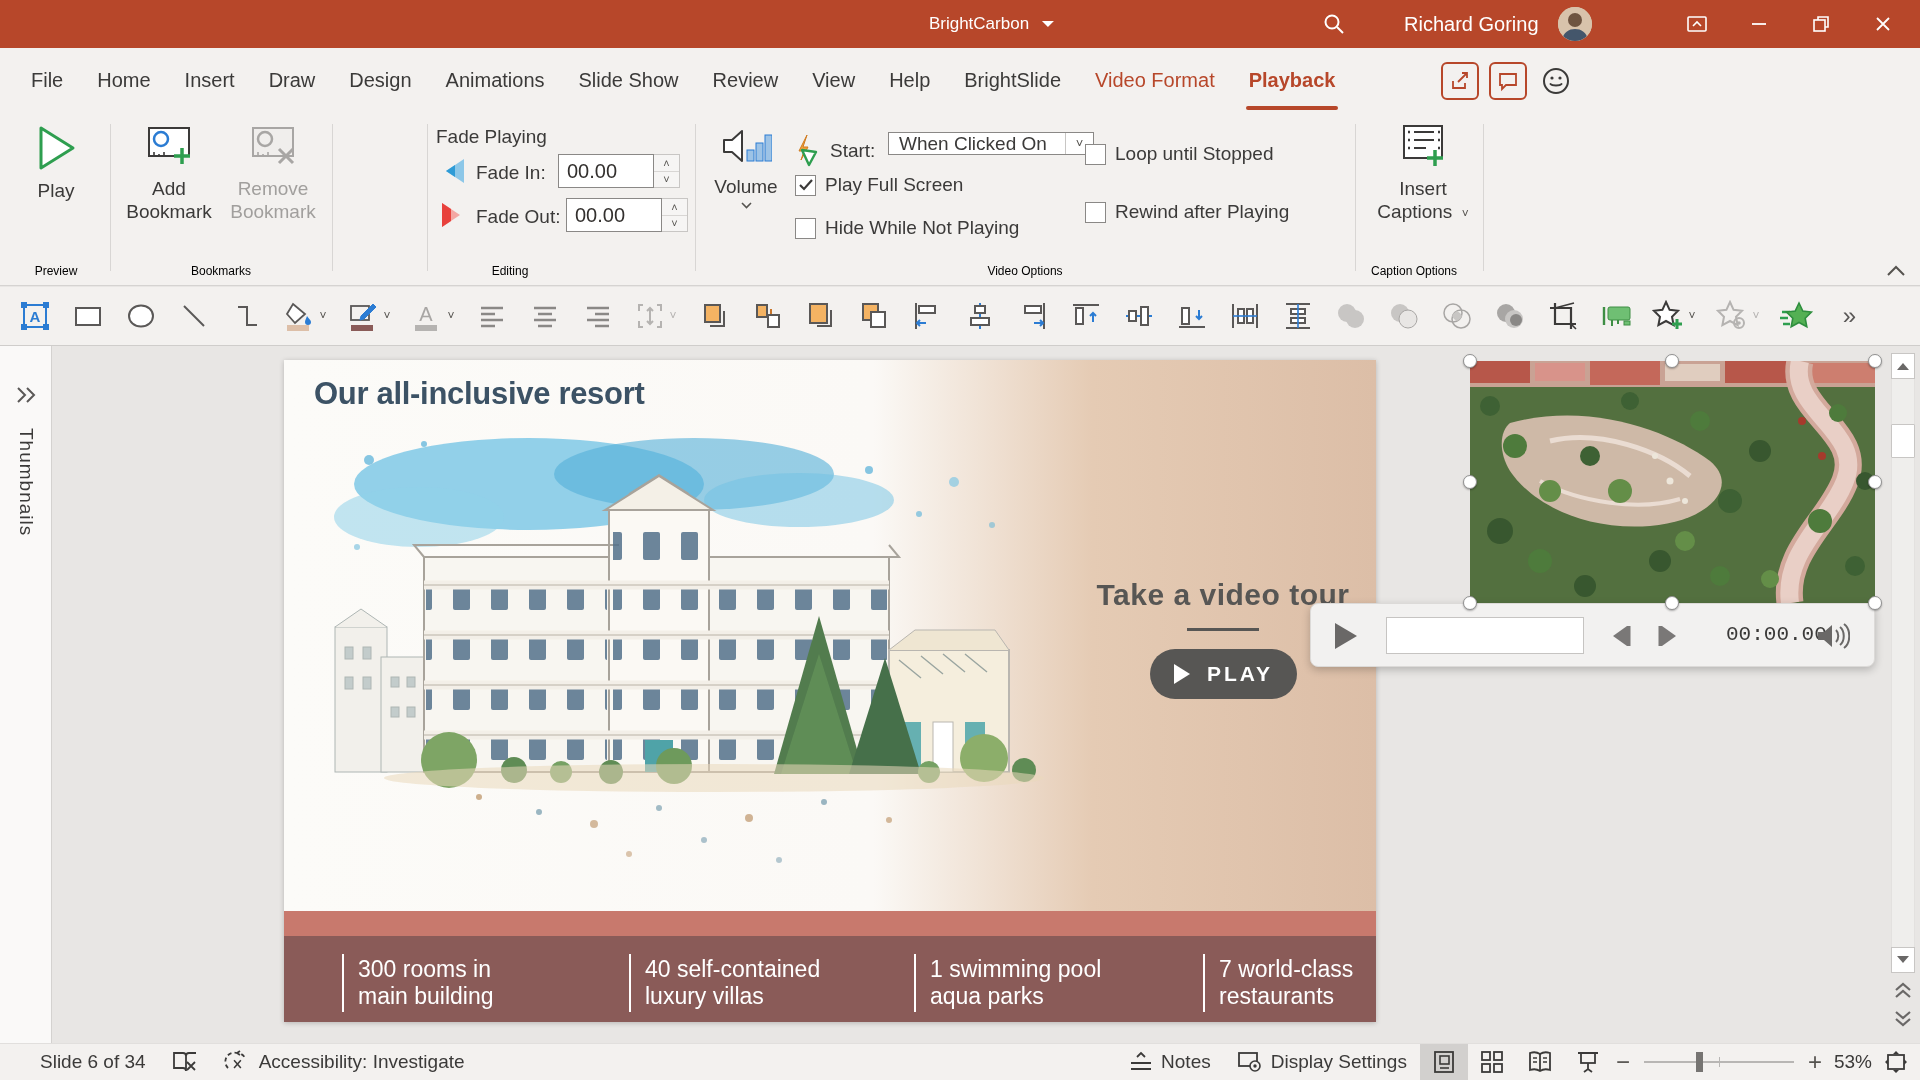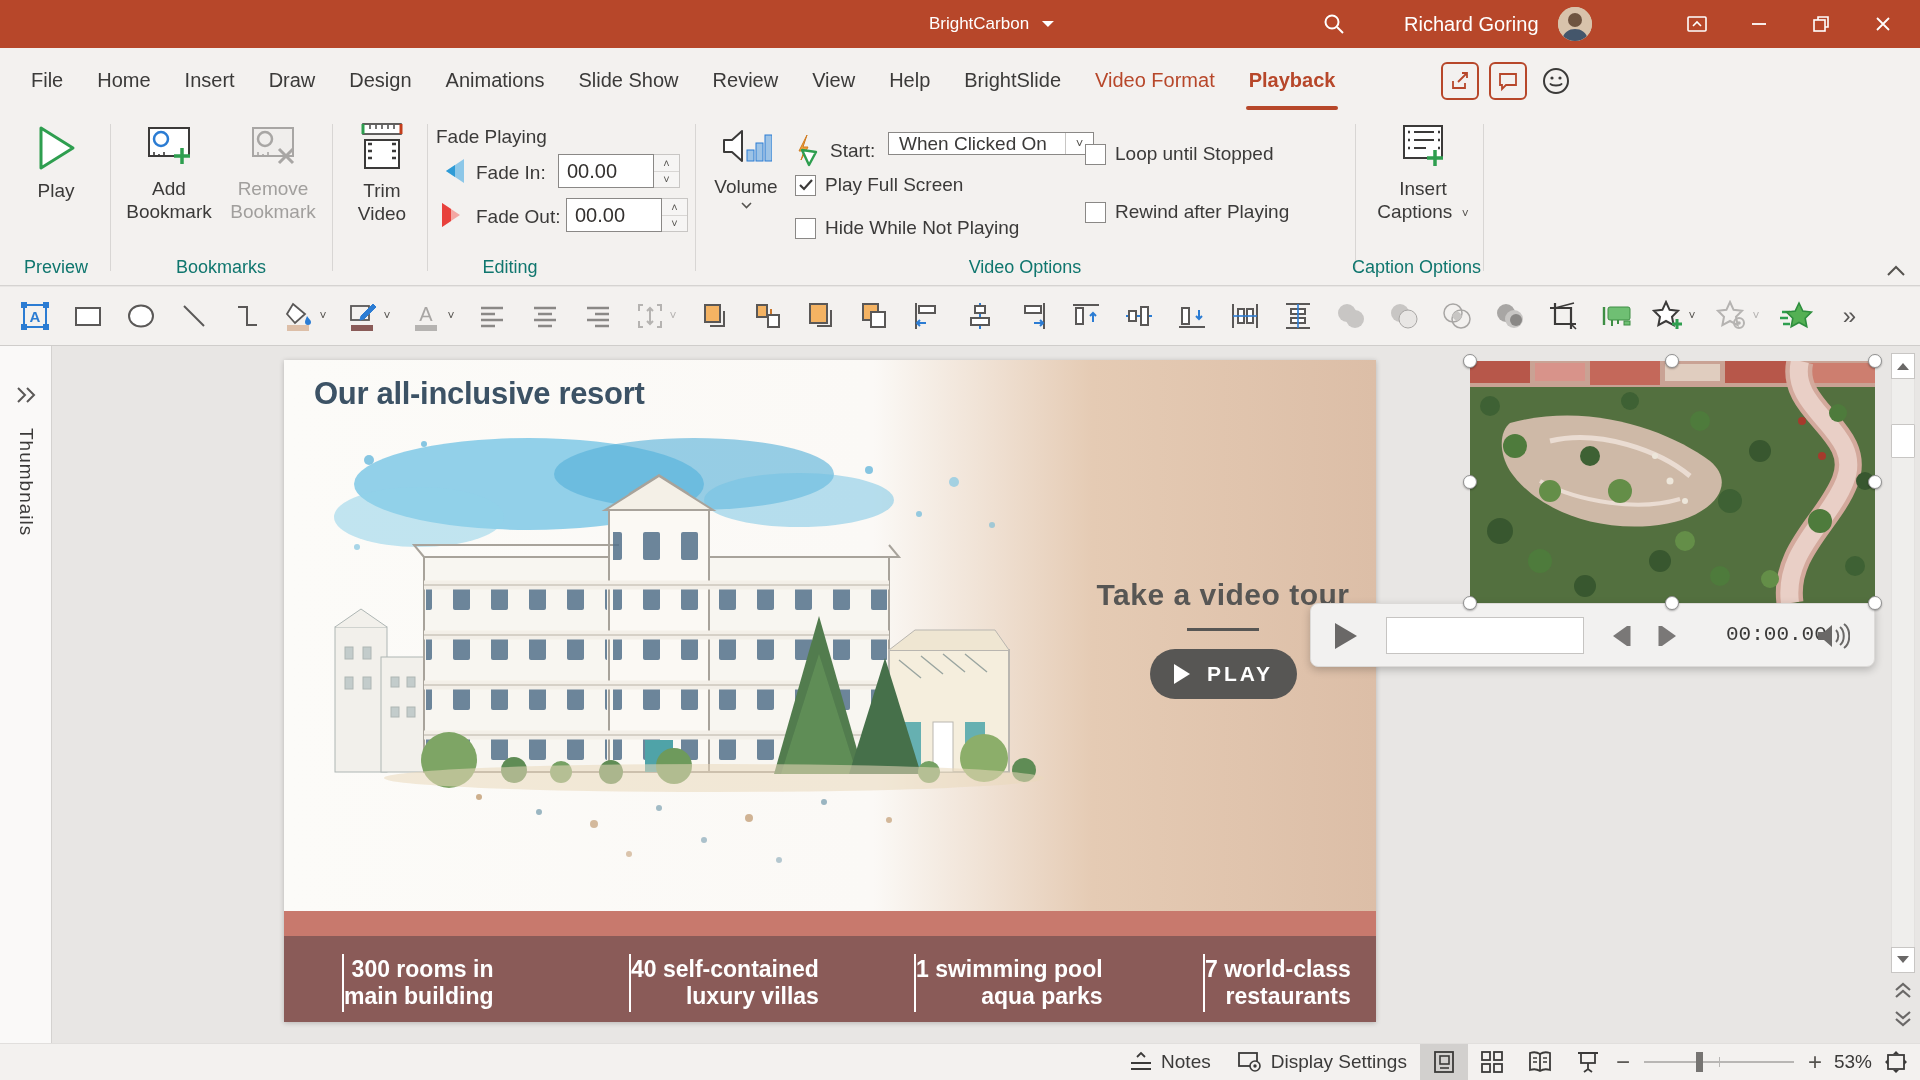--- a/index.html
+++ b/index.html
@@ -22,21 +22,21 @@
   .tabs { position:absolute; left:14px; top:0; height:64px; display:flex; }
   .tab { padding:0 17px; line-height:64px; font-size:20px; color:#3B3A39; position:relative; white-space:nowrap; }
   .tab.contextual { color:#B7472A; }
   .tab.active { color:#B7472A; font-weight:bold; }
   .tab.active::after { content:""; position:absolute; left:14px; right:14px; bottom:2px; height:4px; background:#B7472A; border-radius:2px; }
   .tab-side-btn { position:absolute; top:14px; width:38px; height:38px; border:2px solid #B7472A; border-radius:6px; display:flex; align-items:center; justify-content:center; }
 
   
   .ribbon { position:absolute; top:112px; left:0; right:0; height:174px; background:#F3F1EF; border-bottom:1px solid #D5D3D1; }
   .rdiv { position:absolute; top:12px; bottom:14px; width:1px; background:#D8D6D4; }
-  .grouplabel { position:absolute; bottom:7px; font-size:18px; color:#0f766e; text-align:center; white-space:nowrap; }
+  .grouplabel { position:absolute; bottom:7px; font-size:12px; color:#000000; text-align:center; white-space:nowrap; }
   .bigbtn { position:absolute; top:10px; text-align:center; font-size:19px; color:#3B3A39; }
   .bigbtn .blabel { margin-top:5px; line-height:23px; }
   .bigbtn.disabled { color:#A19F9D; }
   .bigbtn svg { margin:0 auto; }
   .rtext { font-size:19px; color:#3B3A39; white-space:nowrap; }
   .spinbox { position:absolute; display:flex; height:34px; }
   .spinbox input { width:96px; height:34px; border:1px solid #8A8886; background:#fff; font-size:20px; color:#33302E; padding:0 8px; font-family:"Liberation Sans",sans-serif; }
   .spinner { width:26px; height:34px; border:1px solid #C8C6C4; border-left:none; display:flex; flex-direction:column; background:#F6F5F4; }
   .spinner div { flex:1; display:flex; align-items:center; justify-content:center; font-size:11px; color:#55534F; }
   .spinner div:first-child { border-bottom:1px solid #D8D6D4; }
@@ -63,21 +63,21 @@
   .slide { position:absolute; left:284px; top:360px; width:1092px; height:662px;
     background:linear-gradient(90deg,#FCFBF8 0%,#FBF9F6 54%,#E5CBB4 74%,#DCBEA7 100%);
     box-shadow:0 1px 5px rgba(0,0,0,.22); overflow:hidden; }
   .slide-title { position:absolute; left:30px; top:16px; font-size:31px; font-weight:bold; color:#3C5265; letter-spacing:-.3px; }
   .cta { position:absolute; left:789px; top:218px; width:300px; text-align:center; }
   .cta h2 { font-size:30px; font-weight:bold; color:#575654; letter-spacing:.5px; }
   .cta .rule { width:72px; height:3px; background:#575654; margin:16px auto 0; }
   .playpill { margin-top:18px; display:inline-flex; align-items:center; justify-content:center; gap:16px; width:147px; height:50px; border-radius:25px; background:#575654; color:#fff; font-size:21px; font-weight:bold; letter-spacing:3px; }
   .salmon { position:absolute; left:0; right:0; top:551px; height:25px; background:#C8796D; }
   .maroon { position:absolute; left:0; right:0; top:576px; bottom:0; background:#8A5B58; }
-  .stat { position:absolute; top:594px; height:58px; border-left:2px solid #fff; padding:2px 0 0 0; color:#fff; font-size:23px; font-weight:bold; line-height:27px; white-space:nowrap;text-align:right; }
+  .stat { position:absolute; top:594px; height:58px; border-left:2px solid #fff; padding:2px 0 0 14px; color:#fff; font-size:23px; font-weight:normal; line-height:27px; white-space:nowrap; }
 
   
   .video { position:absolute; left:1470px; top:361px; width:405px; height:242px; overflow:hidden; background:#53703F; }
   .handle { position:absolute; width:14px; height:14px; border-radius:50%; background:#fff; border:1px solid #919191; box-shadow:0 1px 2px rgba(0,0,0,.3); }
   .playerbar { position:absolute; left:1310px; top:603px; width:565px; height:64px; background:#F2F1F0; border:1px solid #DCDAD8; border-radius:8px; box-shadow:0 3px 8px rgba(0,0,0,.22); }
   .progress { position:absolute; left:75px; top:13px; width:198px; height:37px; background:#fff; border:1px solid #C6C4C2; }
   .ptime { position:absolute; left:415px; top:19px; font-size:21px; color:#3B3A39;font-family:Liberation Mono, monospace; }
 
   
   .sb-track { position:absolute; left:1891px; top:353px; width:24px; height:620px; background:#EFEEEC; border:1px solid #E3E1DF; }
@@ -213,31 +213,20 @@
     <svg width="54" height="50" viewBox="0 0 54 50">
       <rect x="7" y="6" width="40" height="28" fill="#F0EEEC" stroke="#A8A6A4" stroke-width="2"></rect>
       <circle cx="19" cy="17" r="7" fill="none" stroke="#A8A6A4" stroke-width="2.5"></circle>
       <path d="M12 30v4M17 32v2M22 30v4" stroke="#A8A6A4" stroke-width="1.6"></path>
       <path d="M33 27l14 14M47 27L33 41" stroke="#A8A6A4" stroke-width="3"></path>
     </svg>
     <div class="blabel"><span>Remove</span><br><span>Bookmark</span></div>
   </div>
   <div class="grouplabel" style="left:118px;width:206px;">Bookmarks</div>
 
-  <div class="bigbtn" style="left:340px;width:84px;">
-    <svg width="50" height="52" viewBox="0 0 50 52">
-      <rect x="6" y="2" width="38" height="10" fill="#fff" stroke="#3B3A39" stroke-width="1.6"></rect>
-      <path d="M6 2v10" stroke="#2E9E4F" stroke-width="3"></path>
-        <path d="M44 2v10" stroke="#C43E1C" stroke-width="3"></path>
-      <path d="M13 3v4M19 3v4M25 3v4M31 3v4M37 3v4" stroke="#3B3A39" stroke-width="1.4"></path>
-      <rect x="8" y="18" width="34" height="28" fill="#fff" stroke="#3B3A39" stroke-width="2"></rect>
-      <path d="M11 22h4M11 29h4M11 36h4M35 22h4M35 29h4M35 36h4" stroke="#3B3A39" stroke-width="2.6"></path>
-    </svg>
-    <div class="blabel"><span>Trim</span><br><span>Video</span></div>
-  </div>
 
   <div class="abs rtext" style="left:436px;top:14px;">Fade Playing</div>
   <svg class="abs" style="left:438px;top:44px;" width="30" height="30" viewBox="0 0 30 30">
     <path d="M26 3L8 15l18 12z" fill="#8CC7E8"></path>
       <path d="M17 9L8 15l9 6z" fill="#2E9BD6"></path>
   </svg>
   <div class="abs rtext" style="left:476px;top:50px;">Fade In:</div>
   <div class="spinbox" style="left:558px;top:42px;">
     <input readonly="" value="00.00" style="">
     <div class="spinner">
@@ -777,20 +766,35 @@
       <path d="M2 9l7-6 7 6M2 16l7-6 7 6" fill="none" stroke="#6A6867" stroke-width="2.2"></path>
     </svg>
 </div>
 <div class="sb-nav" style="top:1010px;">
   <svg width="18" height="18" viewBox="0 0 18 18">
       <path d="M2 2l7 6 7-6M2 9l7 6 7-6" fill="none" stroke="#6A6867" stroke-width="2.2"></path>
     </svg>
 </div>
 
 <div class="statusbar">
+  <div class="sb-left">
+    <span>Slide 6 of 34</span>
+    <svg width="26" height="24" viewBox="0 0 26 24">
+        <path d="M2 3h9a3 3 0 013 3v15a3 3 0 00-3-3H2zM14 6a3 3 0 013-3h7" fill="none" stroke="#3B3A39" stroke-width="1.8"></path>
+        <path d="M15 12l8 8M23 12l-8 8" stroke="#3B3A39" stroke-width="1.8"></path>
+      </svg>
+    <div style="display:flex;align-items:center;gap:9px;">
+      <svg width="26" height="24" viewBox="0 0 26 24">
+          <path d="M4 18A9 9 0 0113 3a9 9 0 018 5" fill="none" stroke="#3B3A39" stroke-width="1.8" stroke-dasharray="4 3"></path>
+          <path d="M13 3l3-2M13 3l3 2" fill="none" stroke="#3B3A39" stroke-width="1.8"></path>
+          <path d="M13 20l8-9M21 20l-8-9" stroke="#3B3A39" stroke-width="1.8" transform="translate(-1,1) scale(0.85)"></path>
+        </svg>
+      <span>Accessibility: Investigate</span>
+    </div>
+  </div>
   <div class="sb-right">
     <div class="sb-item">
       <svg width="24" height="22" viewBox="0 0 24 22">
           <path d="M8 6l4-4 4 4" fill="none" stroke="#3B3A39" stroke-width="1.8"></path>
           <path d="M2 12h20M2 18h20" stroke="#3B3A39" stroke-width="2"></path>
         </svg>
       <span>Notes</span>
     </div>
     <div class="sb-item">
       <svg width="26" height="22" viewBox="0 0 26 22">

